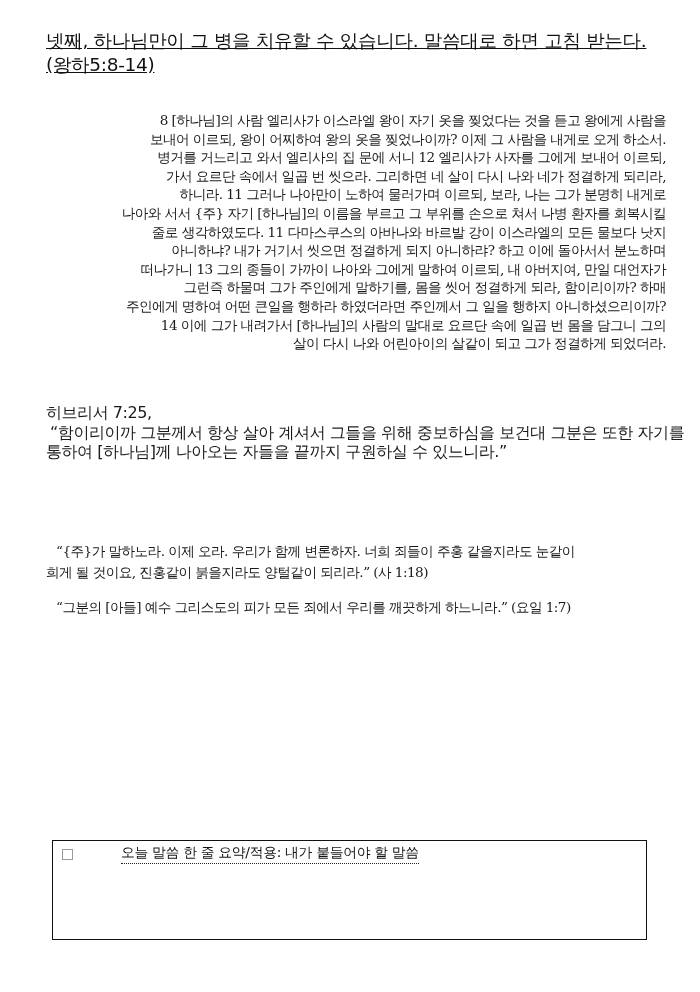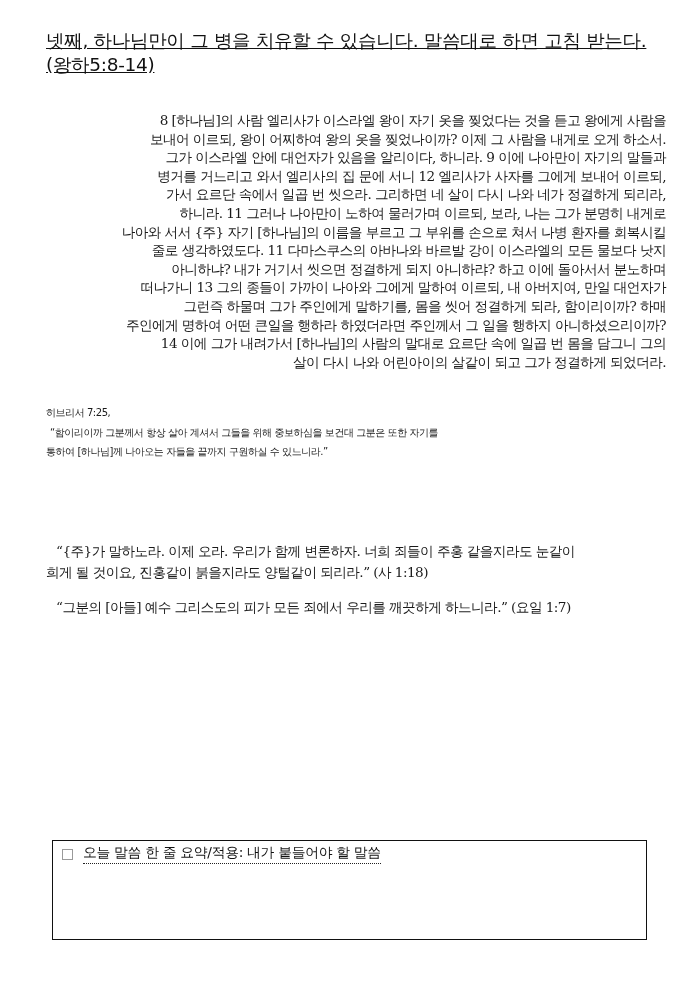--- a/index.html
+++ b/index.html
@@ -52,21 +52,21 @@
       display: block;
       white-space: nowrap;
       height: 18.6px;
     }
     .hebrews {
       position: absolute;
       left: 46px;
       top: 403px;
       width: 620px;
       font-family: "DejaVu Sans", sans-serif;
-      font-size: 10px;
+      font-size: 16px;
       letter-spacing: -0.45px;
       line-height: 19.5px;
       color: #1a1a1a;
     }
     .hebrews .line { display: block; white-space: nowrap; }
     .hebrews .quote-line-1 { padding-left: 4px; }
     .quote {
       position: absolute;
       left: 46px;
       width: 620px;
@@ -104,36 +104,36 @@
       width: 11px;
       height: 11px;
       border: 1px solid #9a9a9a;
       background: #ffffff;
       box-sizing: border-box;
       display: inline-block;
     }
     .summary-label {
       border-bottom: 1px dotted #222222;
       padding-bottom: 1px;
+      margin-left: 38px;
     }
   </style>
 </head>
 <body>
 
 <div class="page">
 
   <div class="heading">
     <span>넷째, 하나님만이 그 병을 치유할 수 있습니다. 말씀대로 하면 고침 받는다.</span>
     <span>(왕하5:8-14)</span>
   </div>
 
   <div class="passage serif-block">
     <span class="line">8 [하나님]의 사람 엘리사가 이스라엘 왕이 자기 옷을 찢었다는 것을 듣고 왕에게 사람을</span>
     <span class="line">보내어 이르되, 왕이 어찌하여 왕의 옷을 찢었나이까? 이제 그 사람을 내게로 오게 하소서.</span>
-    <span class="line">그가 이스라엘 안에 대언자가 있음을 알리이다, 하니라. 9 이에 나아만이 자기의 말들과</span>
     <span class="line">병거를 거느리고 와서 엘리사의 집 문에 서니 12 엘리사가 사자를 그에게 보내어 이르되,</span>
     <span class="line">가서 요르단 속에서 일곱 번 씻으라. 그리하면 네 살이 다시 나와 네가 정결하게 되리라,</span>
     <span class="line">하니라. 11 그러나 나아만이 노하여 물러가며 이르되, 보라, 나는 그가 분명히 내게로</span>
     <span class="line">나아와 서서 {주} 자기 [하나님]의 이름을 부르고 그 부위를 손으로 쳐서 나병 환자를 회복시킬</span>
     <span class="line">줄로 생각하였도다. 11 다마스쿠스의 아바나와 바르발 강이 이스라엘의 모든 물보다 낫지</span>
     <span class="line">아니하냐? 내가 거기서 씻으면 정결하게 되지 아니하랴? 하고 이에 돌아서서 분노하며</span>
     <span class="line">떠나가니 13 그의 종들이 가까이 나아와 그에게 말하여 이르되, 내 아버지여, 만일 대언자가</span>
     <span class="line">그런즉 하물며 그가 주인에게 말하기를, 몸을 씻어 정결하게 되라, 함이리이까? 하매</span>
     <span class="line">주인에게 명하여 어떤 큰일을 행하라 하였더라면 주인께서 그 일을 행하지 아니하셨으리이까?</span>
     <span class="line">14 이에 그가 내려가서 [하나님]의 사람의 말대로 요르단 속에 일곱 번 몸을 담그니 그의</span>

